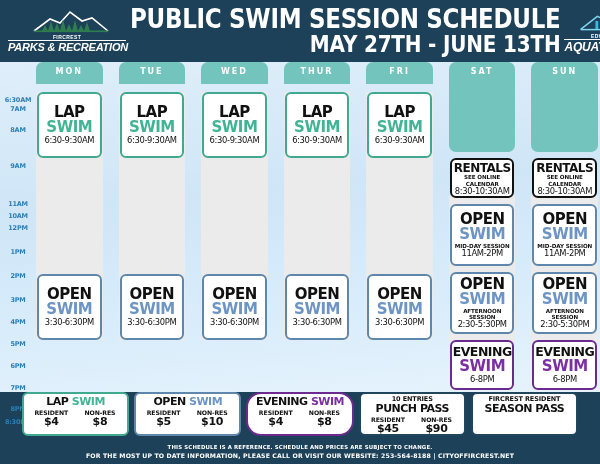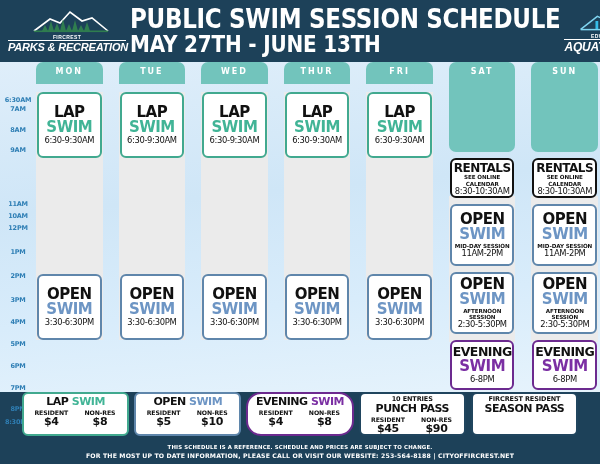--- a/index.html
+++ b/index.html
@@ -28,21 +28,21 @@
     font-size:5px; letter-spacing:.4px; color:#fff; font-weight:bold;
     text-align:center; line-height:1;
   }
   .logo-main {
     font-size:11.5px; font-weight:bold; color:#fff; letter-spacing:-.2px;
     line-height:1.05; white-space:nowrap; text-align:center;
     border-top:1px solid #fff; padding-top:1px; width:100%;font-style:italic;
   }
   .logo-left .logo-main { font-size:11px; }
   .logo-right .logo-main { font-size:12px; }
-  .title-wrap { flex:1; text-align:left; padding:0 4px; }
+  .title-wrap { flex:1; text-align:right; padding:0 4px; }
   .title1 {
     color:#fff; font-size:23px; font-weight:bold; letter-spacing:-.3px;
     line-height:1.05; white-space:nowrap;
     font-family:"DejaVu Sans", sans-serif;
     transform:scaleY(1.12);
   }
   .title2 {
     color:#fff; font-size:20px; font-weight:bold; letter-spacing:-.2px;
     line-height:1.1; white-space:nowrap; margin-top:2px;
     font-family:"DejaVu Sans", sans-serif;
@@ -209,21 +209,21 @@
     <div class="logo-sub">EDWARDS FAMILY</div>
     <div class="logo-main">AQUATIC CENTER</div>
   </div>
 </div>
 
 <div class="grid-area">
   <div class="timecol" id="timecol">
       <div class="time-label" style="top: 34px;">6:30AM</div>
       <div class="time-label" style="top: 43px;">7AM</div>
       <div class="time-label" style="top: 64px;">8AM</div>
-      <div class="time-label" style="top: 84px;">9AM</div>
+      <div class="time-label" style="top: 100px;">9AM</div>
       <div class="time-label" style="top: 102px; margin-top: 48px;">10AM</div>
       <div class="time-label" style="top: 138px;">11AM</div>
       <div class="time-label" style="top: 162px;">12PM</div>
       <div class="time-label" style="top: 186px;">1PM</div>
       <div class="time-label" style="top: 210px;">2PM</div>
       <div class="time-label" style="top: 234px;">3PM</div>
       <div class="time-label" style="top: 256px;">4PM</div>
       <div class="time-label" style="top: 278px;">5PM</div>
       <div class="time-label" style="top: 300px;">6PM</div>
       <div class="time-label" style="top: 322px;">7PM</div>

